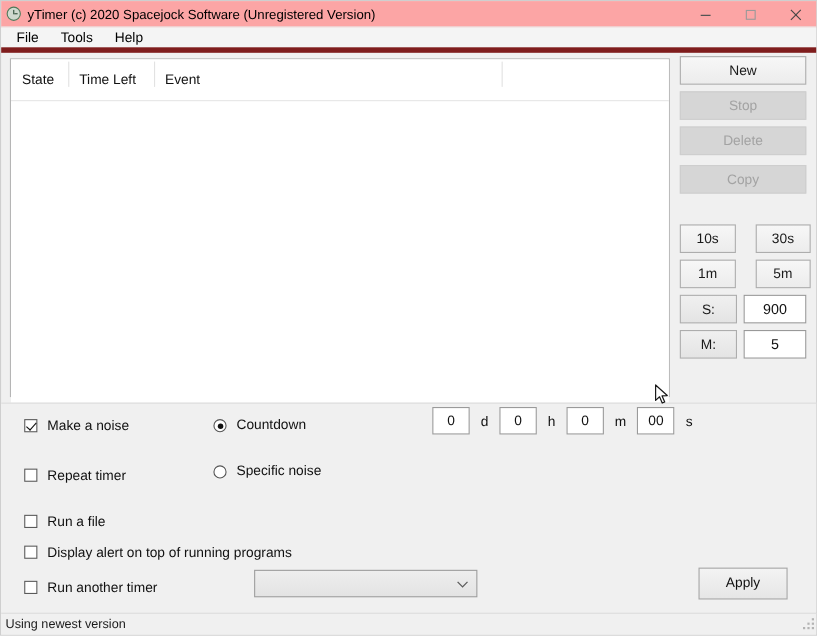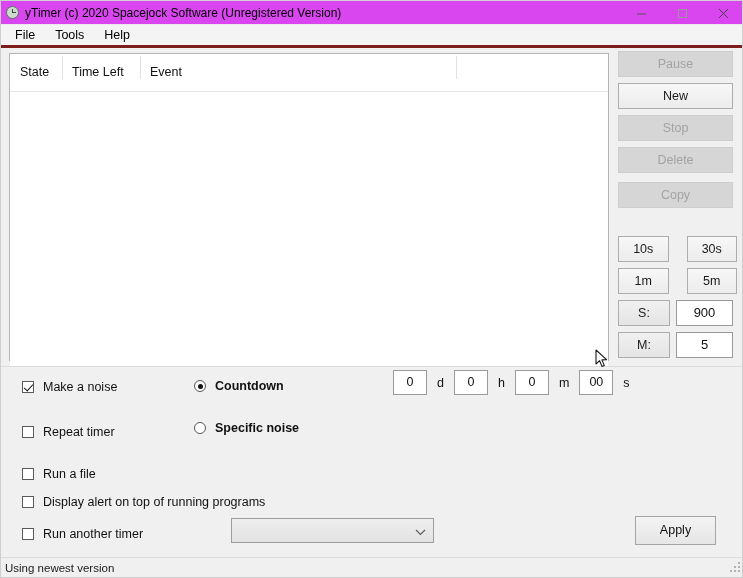--- a/index.html
+++ b/index.html
@@ -15,21 +15,21 @@
     width: 743px; height: 578px;
     background: #f0f0f0;
     border: 1px solid #cfcfcf;
     overflow: hidden;
   }
 
   
   .titlebar {
     position: absolute; left: 0; top: 0;
     width: 743px; height: 24px;
-    background: #d946ef;
+    background: #fca5a5;
     display: flex; align-items: center;
     border-bottom: 1px solid #eaeaea;
   }
   .tb-icon {
     width: 16px; height: 16px;
     margin-left: 4px; margin-right: 4px;
     position: relative; flex: none;
   }
   .tb-icon .clockface {
     position: absolute; left: 1px; top: 1px;
@@ -57,21 +57,21 @@
     color: #4a4a4a;
   }
   .tb-btn svg { display: block; }
 
   
   .menubar {
     position: absolute; left: 0; top: 24px;
     width: 743px; height: 23px;
     background: #f4f4f4;
     display: flex; align-items: center;
-    border-bottom: 3px solid #7f1d1d;
+    border-bottom: 5px solid #7f1d1d;
   }
   .menu-item {
     font-size: 12.5px; color: #000;
     padding: 3px 10px;
     line-height: 15px;
   }
   .menu-item:first-child { margin-left: 4px; }
 
   
   .listpanel {
@@ -163,24 +163,23 @@
     content: "";
     position: absolute;
     left: 3px; top: 0px;
     width: 4px; height: 8px;
     border: solid #111;
     border-width: 0 1.6px 1.6px 0;
     transform: rotate(42deg);
   }
   .rad {
     position: absolute;
-    display: flex; align-items: center;
+    display: flex; align-items: flex-end;
     font-size: 12.5px; color: #111;
     white-space: nowrap;
-    font-weight: bold;
   }
   .circ {
     width: 12px; height: 12px; border-radius: 50%;
     border: 1px solid #555; background: #fff;
     margin-right: 9px; position: relative; flex: none;
   }
   .circ.sel::after {
     content: "";
     position: absolute; left: 2.5px; top: 2.5px;
     width: 5px; height: 5px; border-radius: 50%;
@@ -291,21 +290,20 @@
       <div class="col timeleft">Time Left</div>
       <div class="col event">Event</div>
       <div class="col-divider" style="left:52px;"></div>
       <div class="col-divider" style="left:130px;"></div>
       <div class="col-divider" style="left:446px;"></div>
     </div>
     <div class="list-body"></div>
   </div>
 
   <div class="btncol">
-    <div class="btn disabled">Pause</div>
     <div class="btn">New</div>
     <div class="btn disabled">Stop</div>
     <div class="btn disabled wide-gap">Delete</div>
     <div class="btn disabled">Copy</div>
 
     <div class="qgap"></div>
 
     <div class="quickrow">
       <div class="btn quick">10s</div>
       <div class="btn quick">30s</div>

